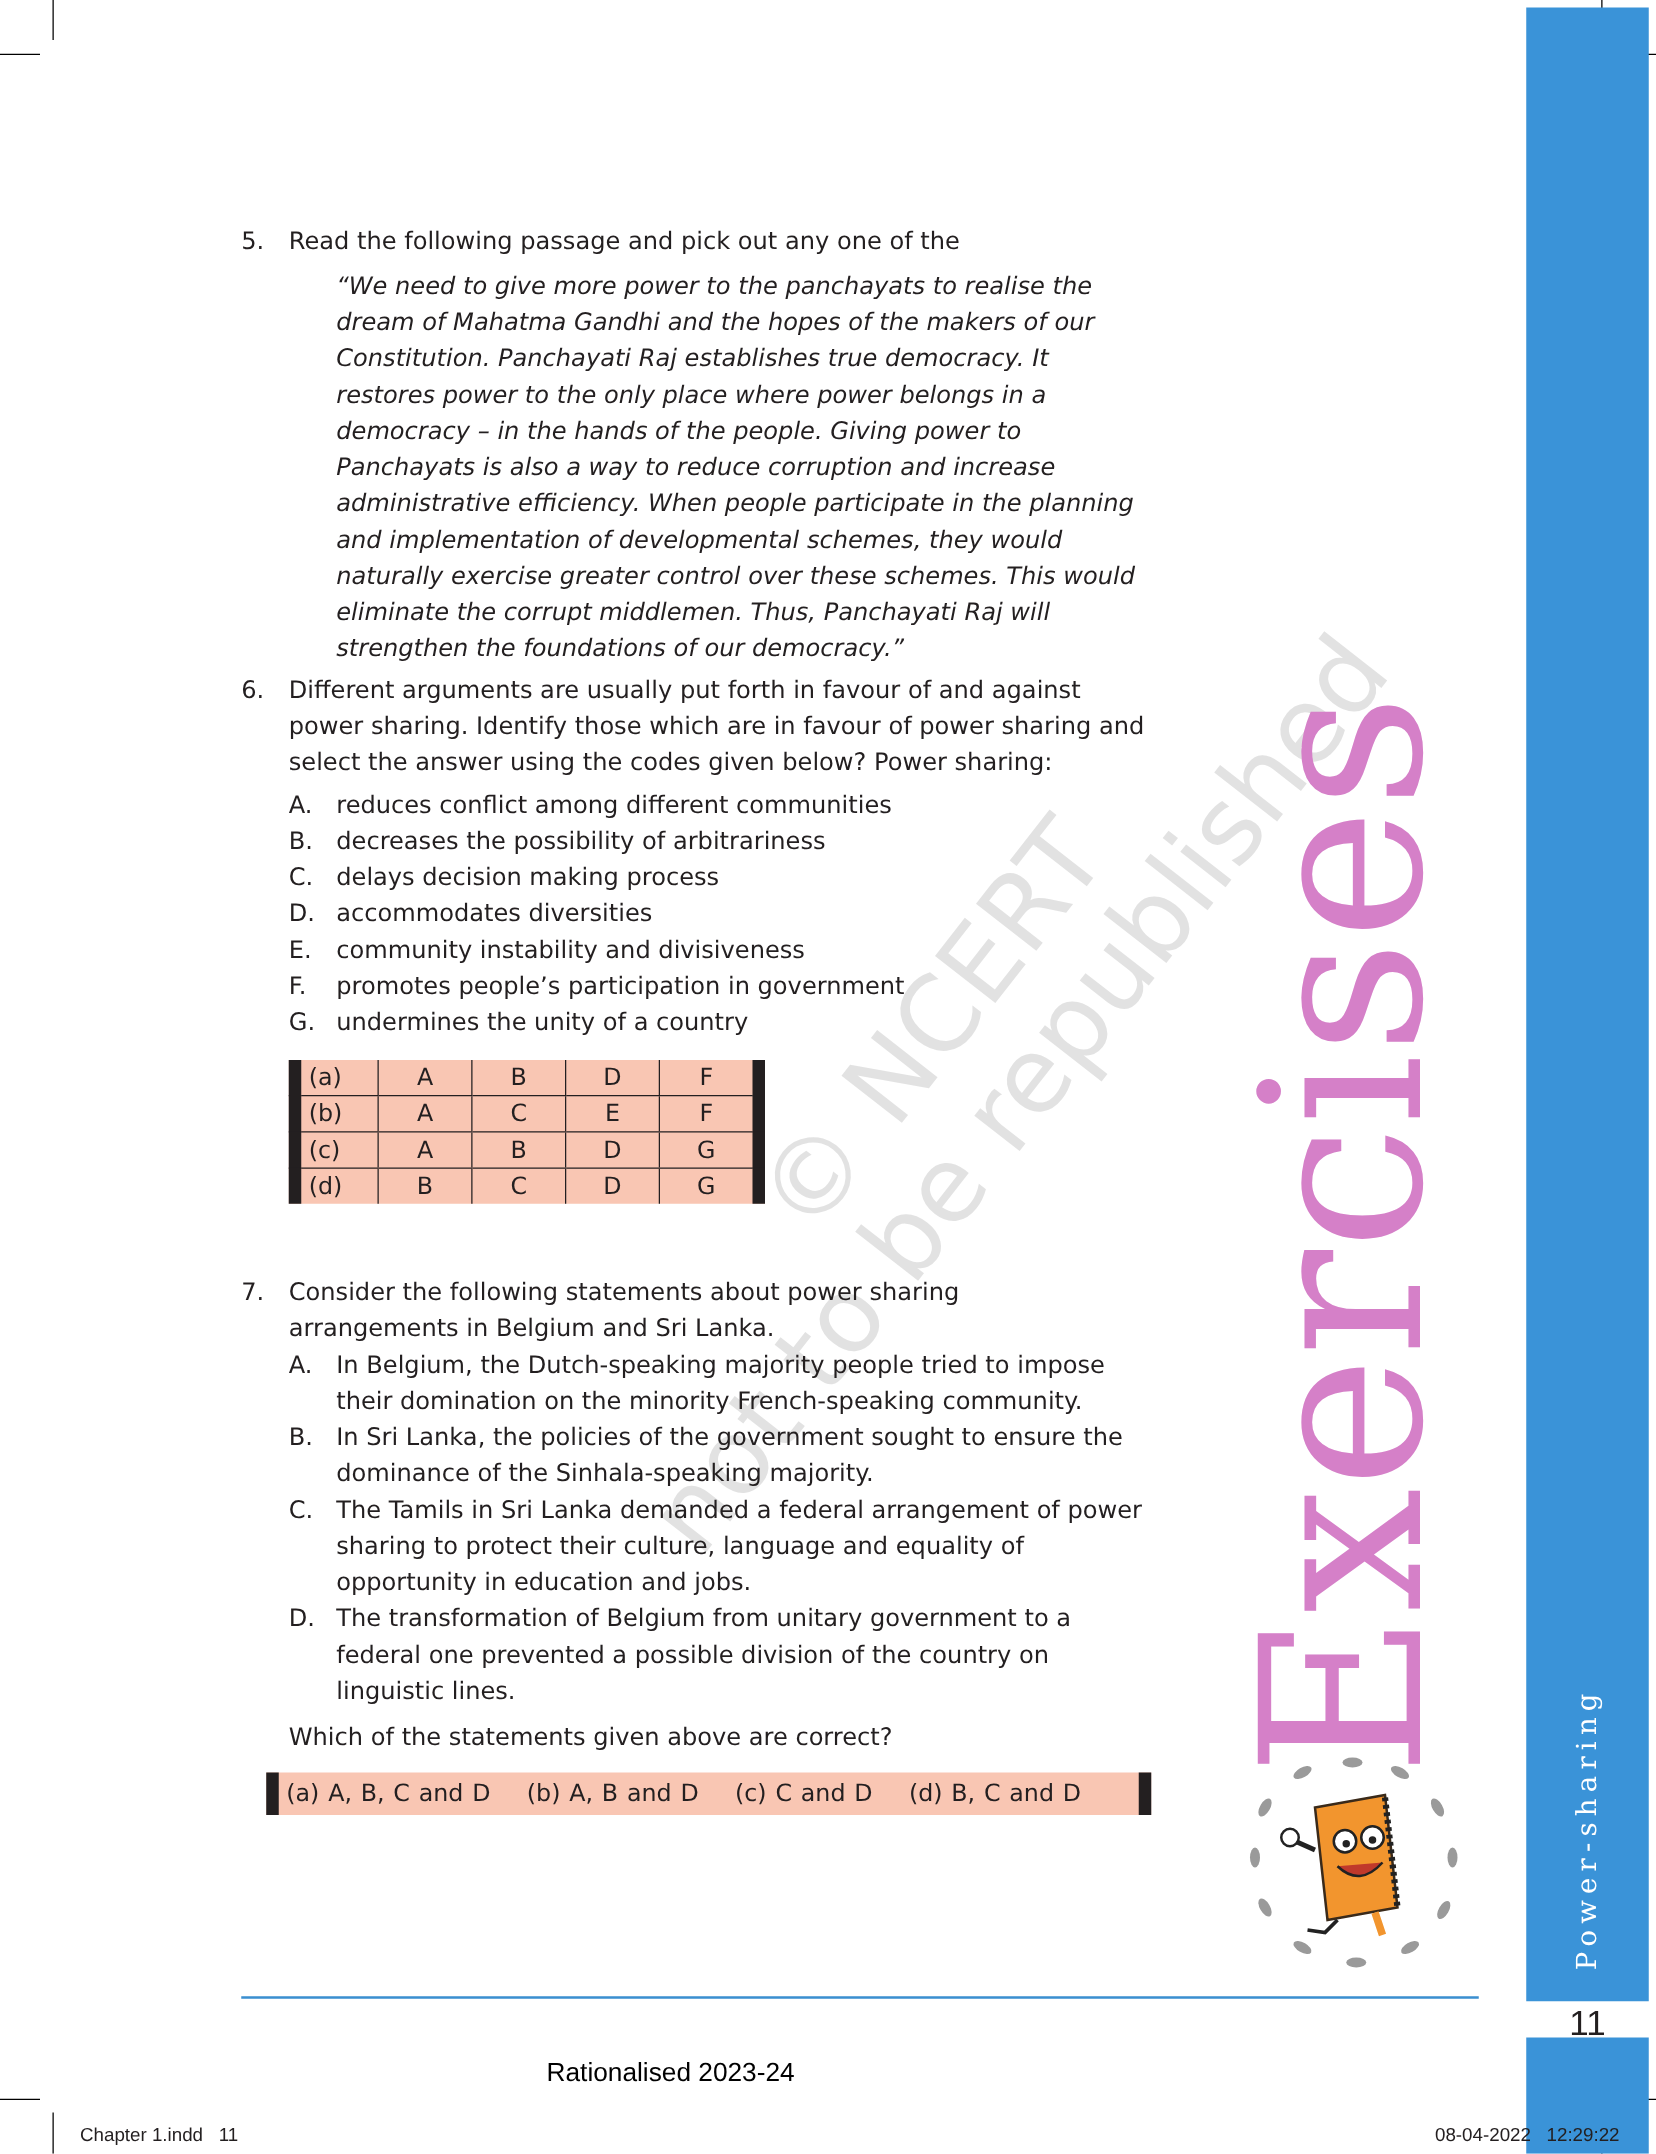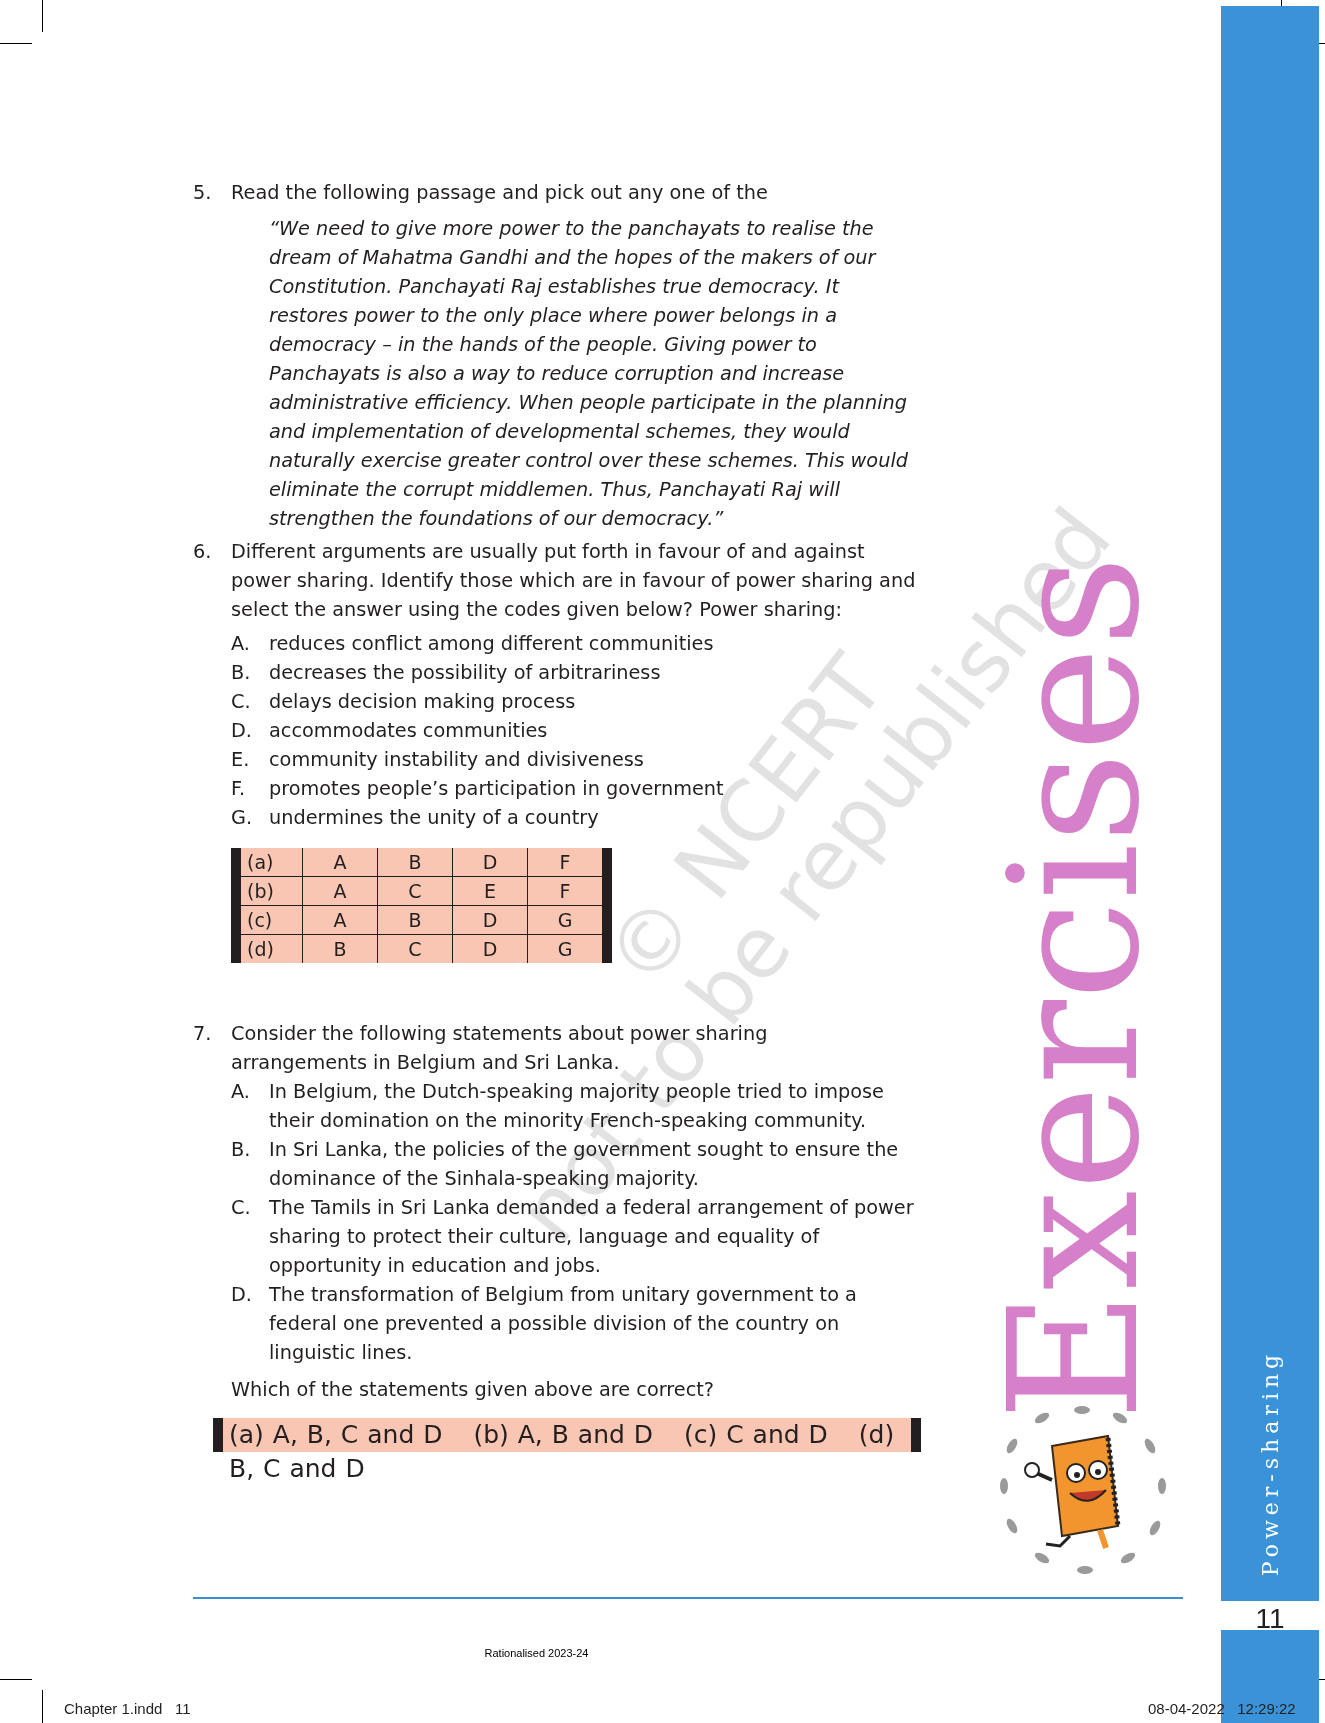--- a/index.html
+++ b/index.html
@@ -49,25 +49,25 @@
     margin: 16px 0 0 38px; border-collapse: collapse; background: #f9c6b3;
     border-left: 10px solid #231f20; border-right: 10px solid #231f20;
     font-size: 19px; line-height: 27px;
   }
   .code-table td { border-bottom: 1px solid #231f20; border-left: 1px solid #231f20; text-align: center; padding: 0; height: 28px; }
   .code-table td:first-child { border-left: none; width: 55px; text-align: left; padding-left: 6px; }
   .code-table td.c { width: 74px; }
   .code-table tr:last-child td { border-bottom: none; }
   .answer-bar {
     margin: 14px 0 0 20px; background: #f9c6b3; border-left: 10px solid #231f20; border-right: 10px solid #231f20;
-    height: 34px; line-height: 34px; padding-left: 6px; width: 682px; font-size: 25px; word-spacing: 1px;
+    height: 34px; line-height: 34px; padding-left: 6px; width: 682px; font-size: 19px; word-spacing: 1px;
   }
   .answer-bar span { margin-right: 22px; }
   .footer-rule { position: absolute; left: 193px; top: 1597px; width: 990px; height: 2px; background: #3a8fd0; }
-  .footer-text { position: absolute; left: 0; width: 1073px; top: 1647px; text-align: center; font-family: "Liberation Sans", sans-serif; font-size: 11px; color: #000; }
+  .footer-text { position: absolute; left: 0; width: 1073px; top: 1647px; text-align: center; font-family: "Liberation Sans", sans-serif; font-size: 21px; color: #000; }
   .slug { position: absolute; top: 1700px; font-family: "Liberation Sans", sans-serif; font-size: 15px; color: #231f20; }
   
   .mascot { position: absolute; left: 990px; top: 1398px; width: 185px; height: 185px; }
 </style>
 </head>
 <body>
 
 <div class="crop" style="left:42px;top:0;width:1px;height:32px;"></div>
 <div class="crop" style="left:0;top:43px;width:32px;height:1px;"></div>
 <div class="crop" style="left:1281px;top:0;width:1px;height:32px;"></div>
@@ -130,21 +130,21 @@
   <div class="quote" style="padding-left:76px;width:650px;">“We need to give more power to the panchayats to realise the dream of Mahatma Gandhi and the hopes of the makers of our Constitution. Panchayati Raj establishes true democracy. It restores power to the only place where power belongs in a democracy – in the hands of the people. Giving power to Panchayats is also a way to reduce corruption and increase administrative efficiency. When people participate in the planning and  implementation of developmental schemes, they would naturally exercise greater control over these schemes. This would eliminate the corrupt middlemen. Thus, Panchayati Raj will strengthen the foundations of our democracy.”</div>
 
   <div class="q" style="margin-top:4px;">
     <span class="num">6.</span>
     <div style="width:690px;">Different arguments are usually put forth in favour of and against power sharing. Identify those which are in favour of power sharing and select the answer using the codes given below? Power sharing:</div>
   </div>
   <div class="opts">
     <div class="opt"><span class="lbl">A.</span><span>reduces conflict among different communities</span></div>
     <div class="opt"><span class="lbl">B.</span><span>decreases the possibility of arbitrariness</span></div>
     <div class="opt"><span class="lbl">C.</span><span>delays decision making process</span></div>
-    <div class="opt"><span class="lbl">D.</span><span>accommodates communities</span></div>
+    <div class="opt"><span class="lbl">D.</span><span>accommodates diversities</span></div>
     <div class="opt"><span class="lbl">E.</span><span>community instability and divisiveness</span></div>
     <div class="opt"><span class="lbl">F.</span><span>promotes people’s participation in government</span></div>
     <div class="opt"><span class="lbl">G.</span><span>undermines the unity of a country</span></div>
   </div>
 
   <table class="code-table">
     <tbody>
         <tr>
           <td>(a)</td>
           <td class="c">A</td>

